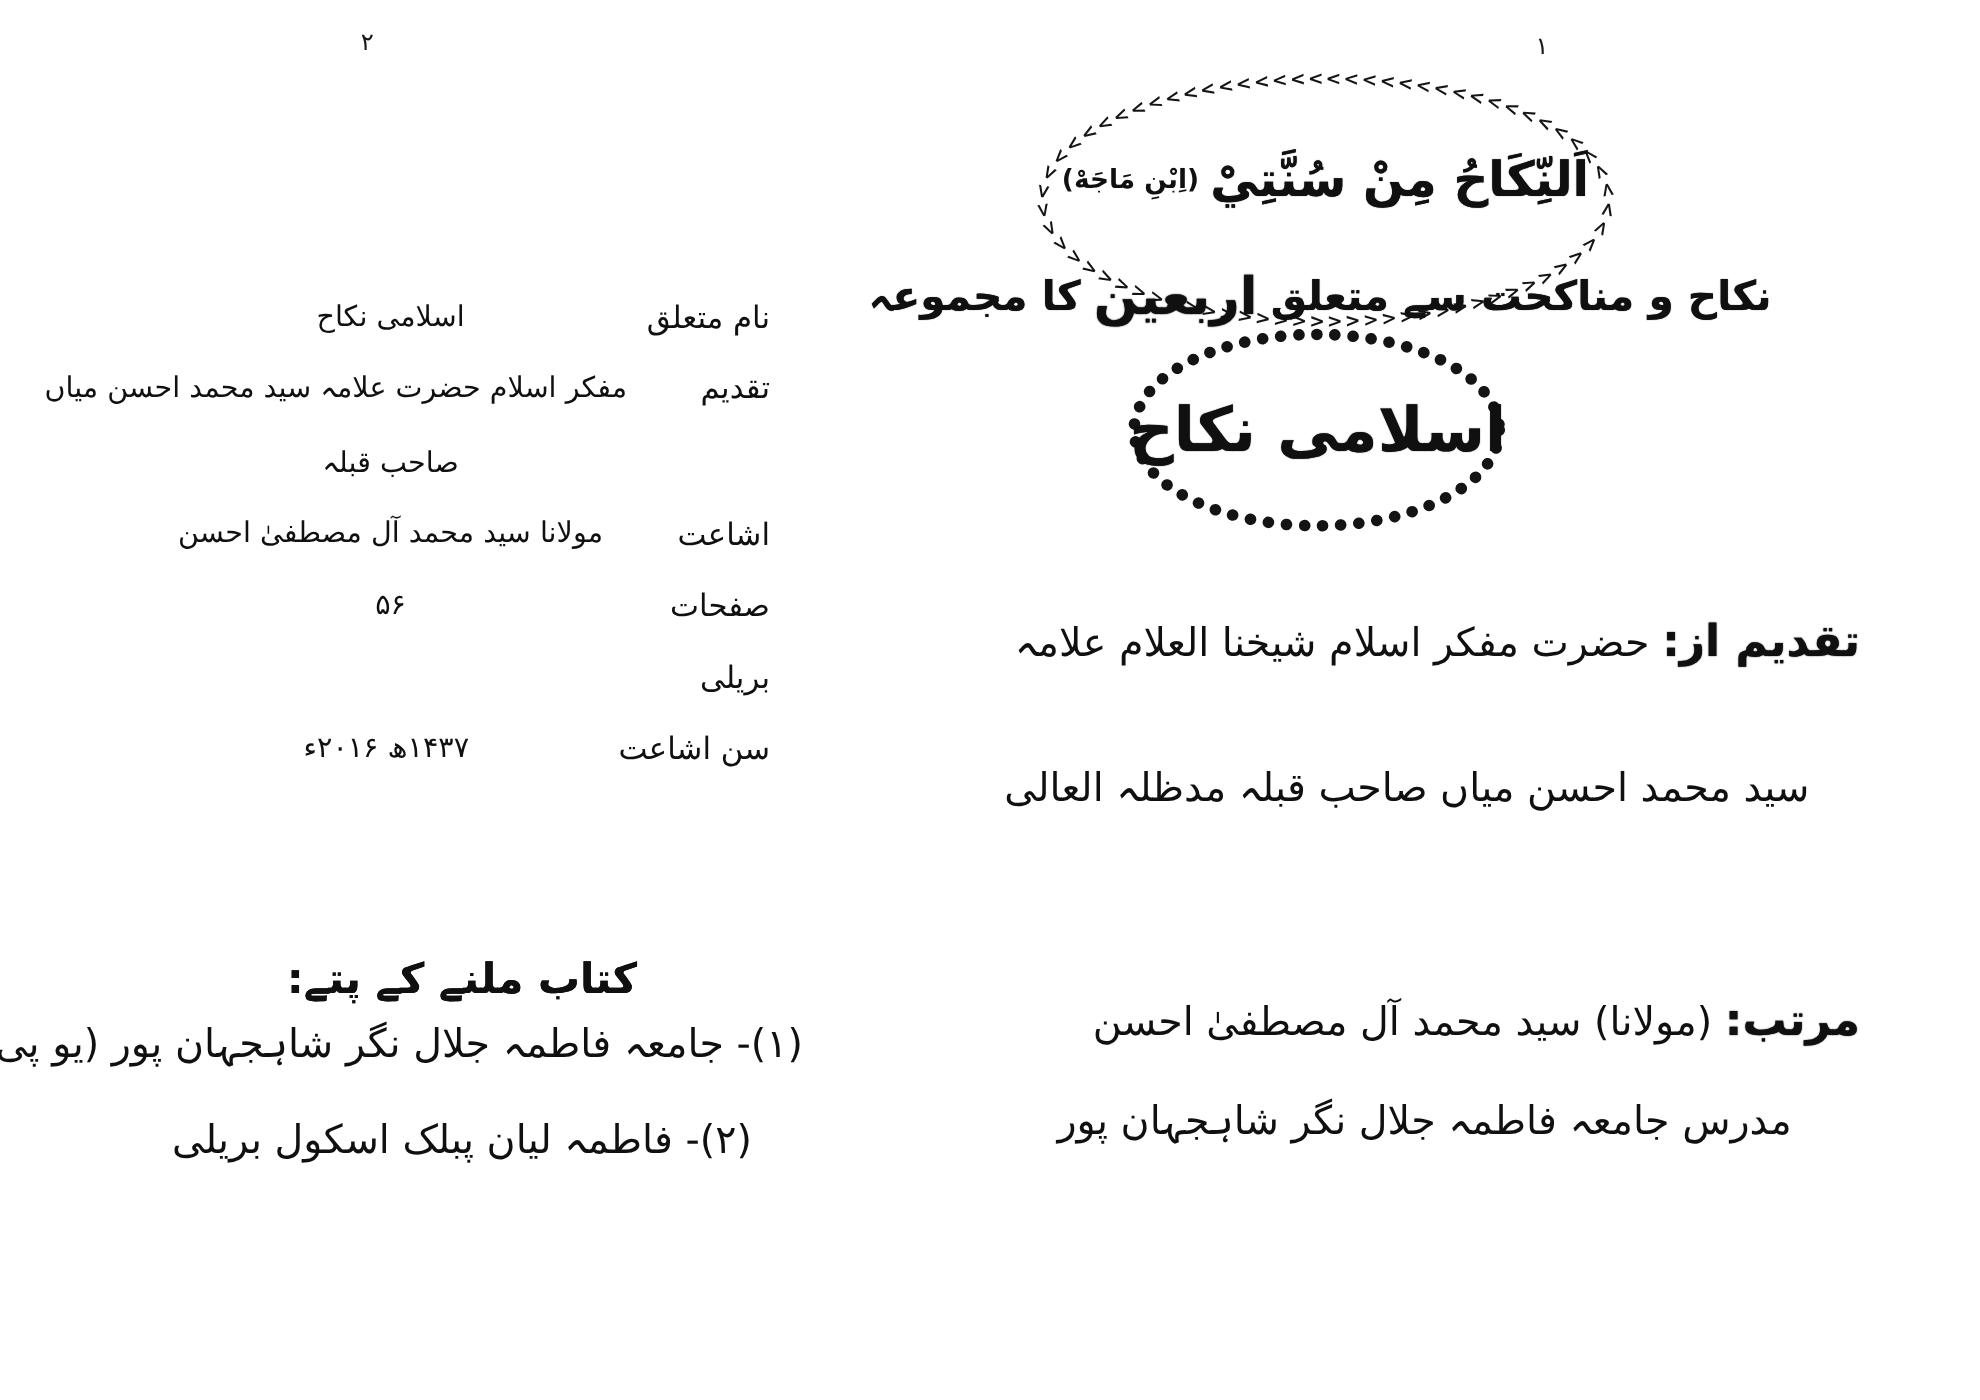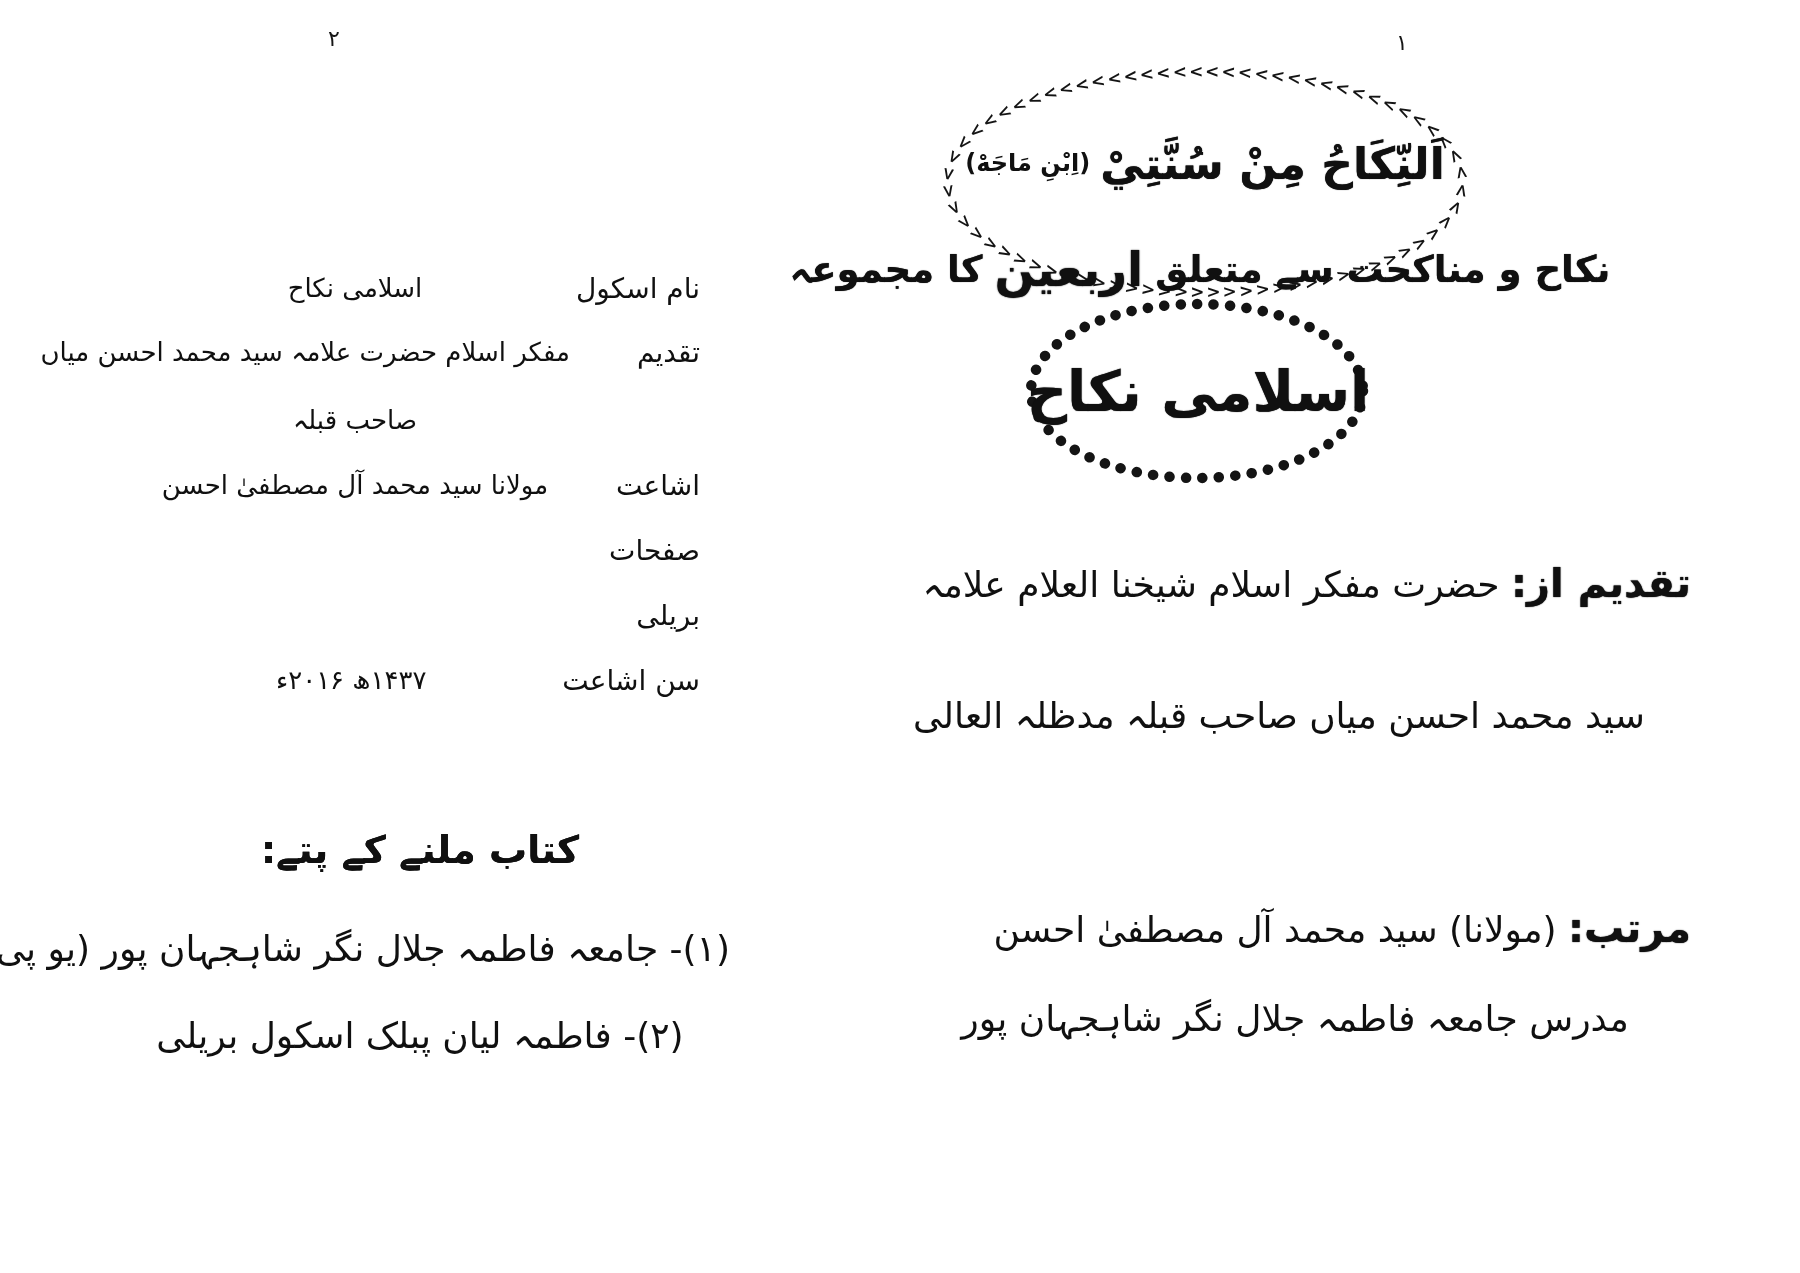--- a/index.html
+++ b/index.html
@@ -68,48 +68,49 @@
 </head>
 <body>
 
 <div class="canvas">
 
   <div>
     <div class="pagenum" style="left:328px;top:26px;">٢</div>
 
     <div>
       <div class="details-row" style="top:258px;">
-        <span class="details-label">نام اسکول</span>
+        <span class="details-label">نام متعلق</span>
         <span class="details-value">اسلامی نکاح</span>
       </div>
       <div class="details-row" style="top:322px;">
         <span class="details-label">تقدیم</span>
         <span class="details-value">مفکر اسلام حضرت علامہ سید محمد احسن میاں</span>
       </div>
       <div class="details-row" style="top:390px;">
         <span class="details-label"></span>
         <span class="details-value">صاحب قبلہ</span>
       </div>
       <div class="details-row" style="top:455px;">
         <span class="details-label">اشاعت</span>
         <span class="details-value">مولانا سید محمد آل مصطفیٰ احسن</span>
       </div>
       <div class="details-row" style="top:520px;">
         <span class="details-label">صفحات</span>
+        <span class="details-value">۵۶</span>
       </div>
       <div class="details-row" style="top:585px;">
         <span class="details-label">بریلی</span>
       </div>
       <div class="details-row" style="top:650px;">
         <span class="details-label">سن اشاعت</span>
         <span class="details-value">۱۴۳۷ھ ۲۰۱۶ء</span>
       </div>
     </div>
 
-    <div class="addr-head" style="top:828px;text-align:center;">کتاب ملنے کے پتے:</div>
+    <div class="addr-head" style="top:868px;text-align:center;">کتاب ملنے کے پتے:</div>
     <div class="addr-line" style="top:928px;">(۱)- جامعہ فاطمہ جلال نگر شاہجہان پور (یو پی)</div>
     <div class="addr-line" style="top:1015px;">(۲)- فاطمہ لیان پبلک اسکول بریلی</div>
   </div>
 
   <div>
     <div class="pagenum" style="left:1396px;top:30px;">١</div>
 
     <svg class="chevron-svg" viewBox="0 0 540 250">
       <defs>
         <path id="chevPath" d="M 18 122 A 252 105 0 0 1 522 122 A 252 105 0 0 1 18 122" fill="none"></path>

